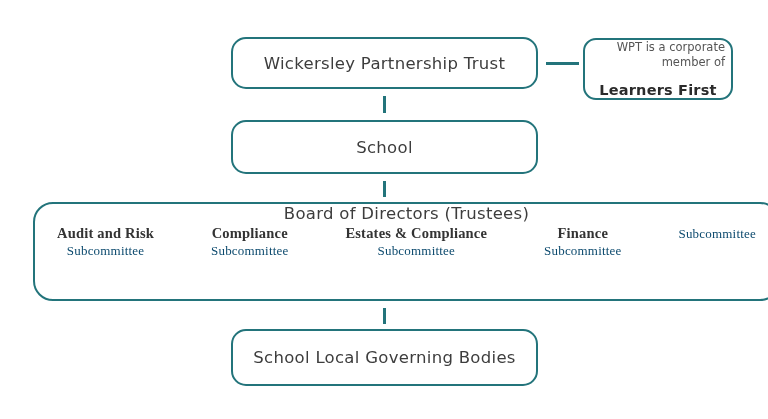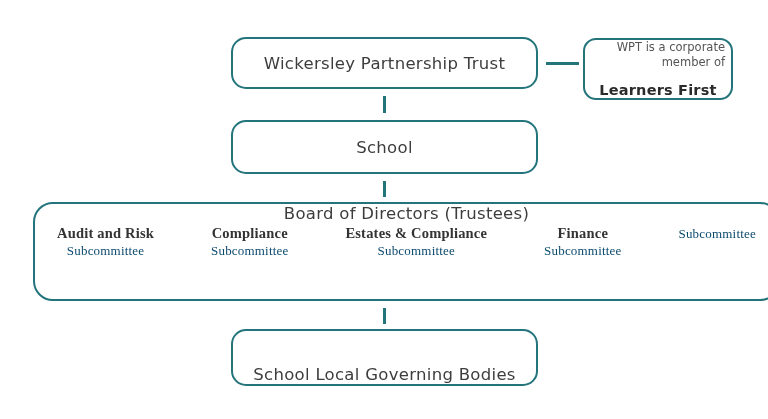--- a/index.html
+++ b/index.html
@@ -27,21 +27,21 @@
     text-align: center;
   }
   .main-label {
     color: #3d3d3d;
     font-size: 16.5px;
     font-weight: 400;
     letter-spacing: 0.3px;
   }
   .top-box     { left: 231px; top: 37px;  width: 307px; height: 52px; }
   .members-box { left: 231px; top: 120px; width: 307px; height: 54px; }
-  .bottom-box  { left: 231px; top: 329px; width: 307px; height: 57px; align-items: flex-end; }
+  .bottom-box  { left: 231px; top: 329px; width: 307px; height: 57px; }
 
   .side-box {
     left: 583px; top: 38px; width: 150px; height: 62px;
     flex-direction: column;
     border-radius: 13px;
     border-width: 2px;
     padding: 4px 6px;
     text-align: right;
   }
   .side-note {

